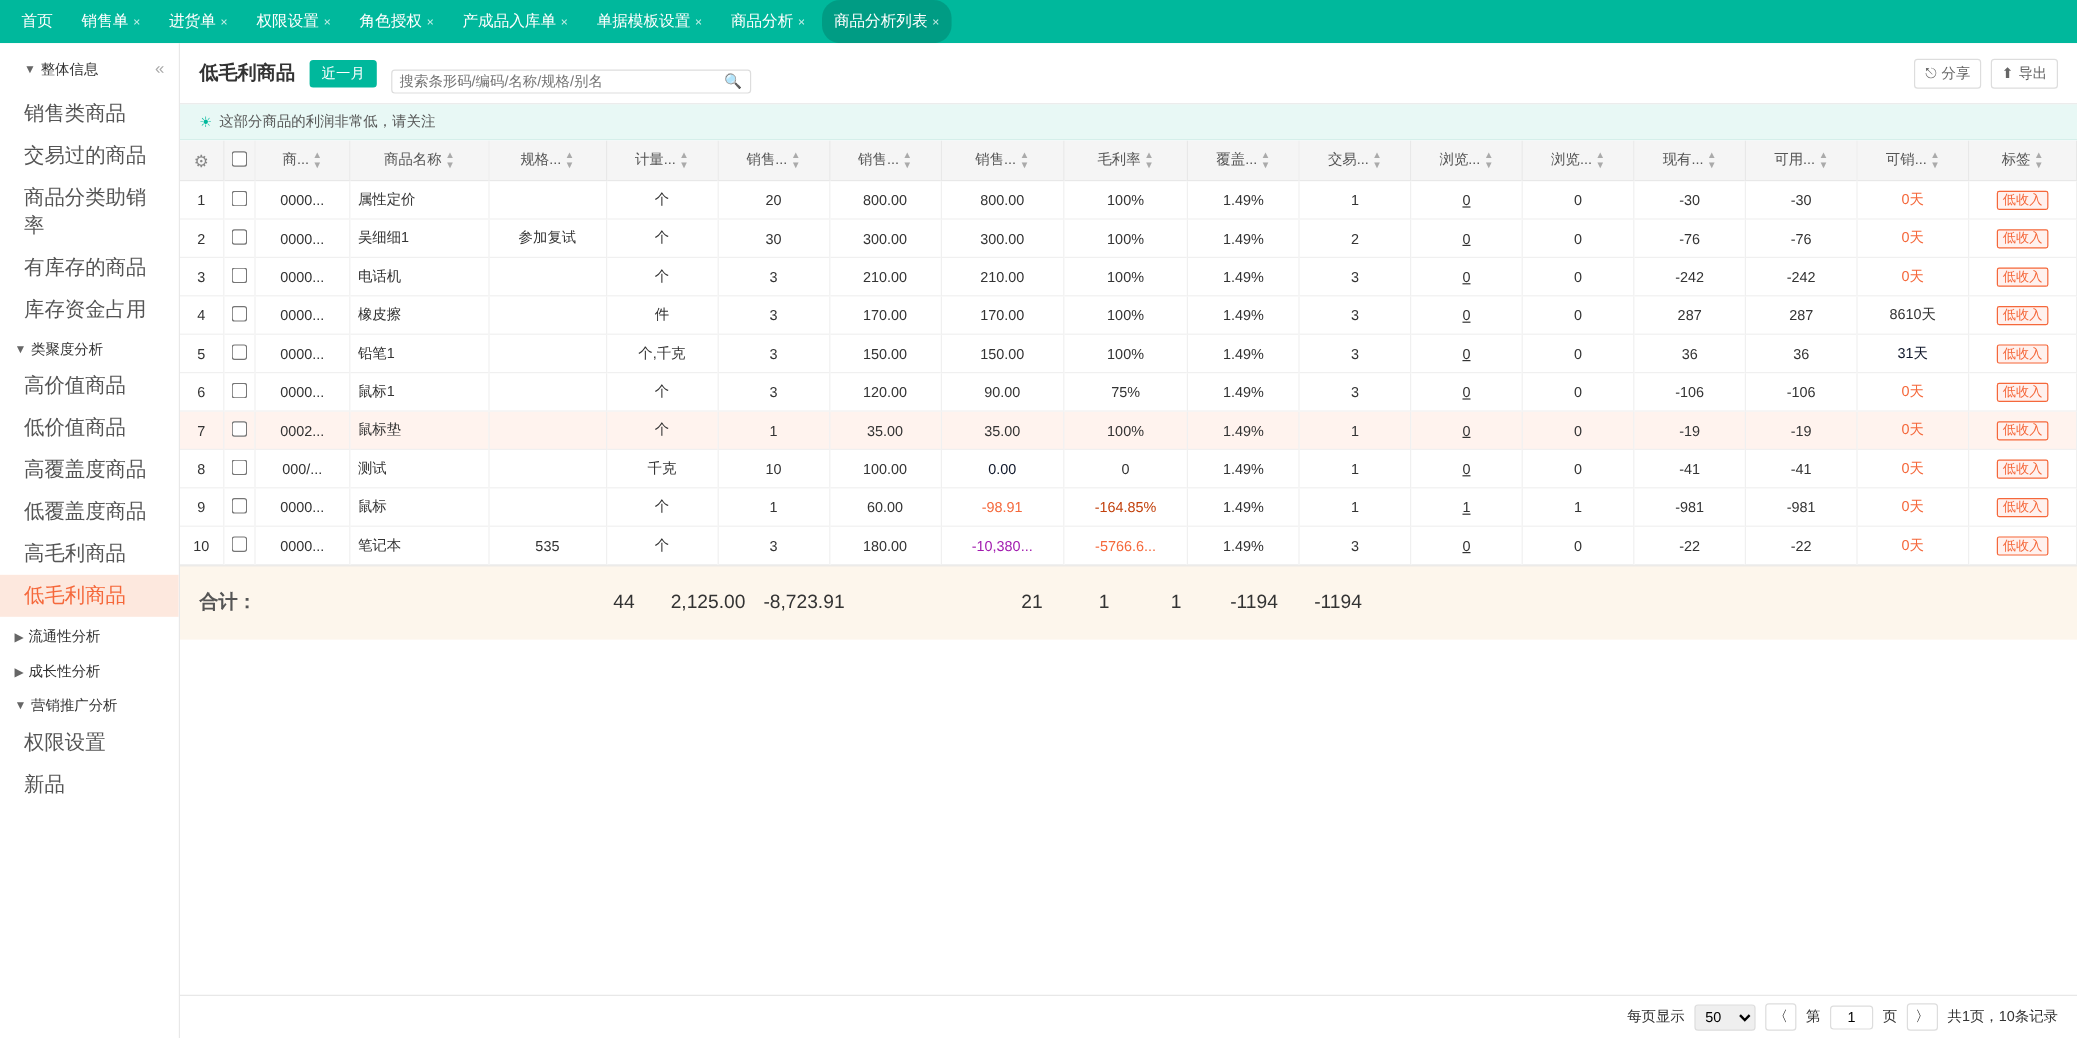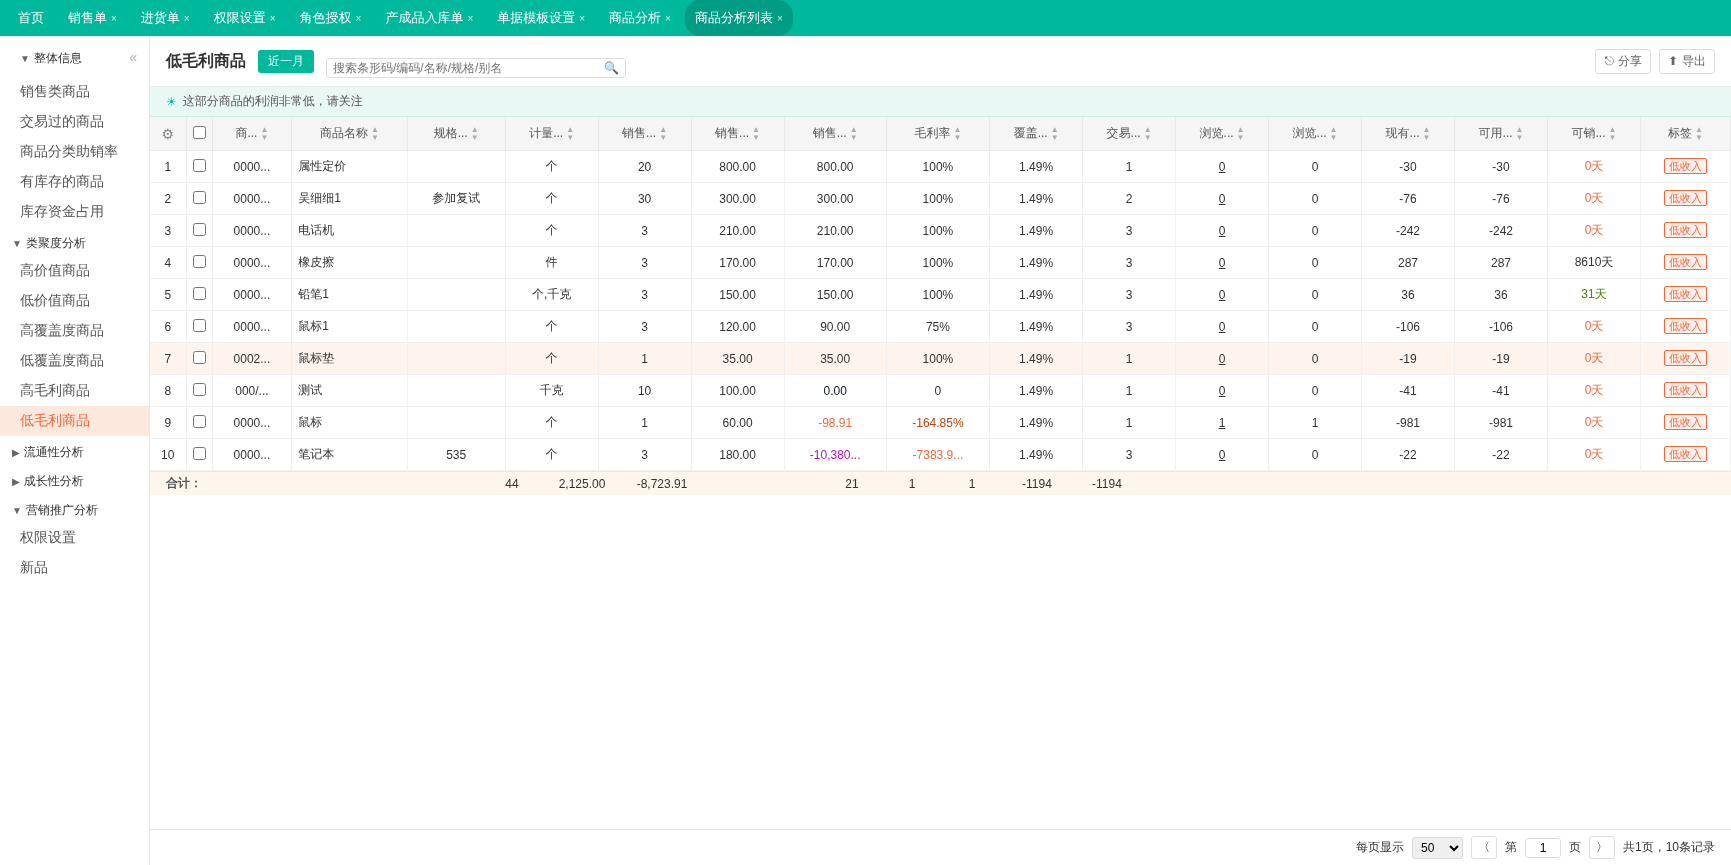--- a/index.html
+++ b/index.html
@@ -47,21 +47,21 @@
       display: flex;
       align-items: center;
       gap: 4px;
       cursor: pointer;
     }
     .sidebar-group-title .arrow { font-size: 10px; color: #666; }
     .sidebar-item {
       padding: 6px 12px 6px 20px;
       cursor: pointer;
       color: #555;
-      font-size: 14px;
+      font-size: 17px;
     }
     .sidebar-item.active { background: #fde8de; color: #f5683b; }
 
     
     .content-area {
       flex: 1;
       display: flex;
       flex-direction: column;
       overflow: hidden;
       background: #f5f5f5;
@@ -199,25 +199,25 @@
     .link-underline {
       text-decoration: underline;
       color: #333;
       cursor: pointer;
     }
 
     
     .table-footer {
       background: #fdf6ec;
       border-top: 1px solid #e8e8e8;
-      padding: 3px 16px;
+      padding: 20px 16px;
       display: flex;
       align-items: center;
       gap: 16px;
-      font-size: 12px;
+      font-size: 16px;
       min-width: 1500px;
     }
     .footer-values {
       display: flex;
       gap: 0;
       flex: 1;
     }
     .footer-cell {
       min-width: 80px;
       text-align: center;
@@ -540,21 +540,21 @@
     <td>3</td>
     <td>150.00</td>
     <td style="color:#333">150.00</td>
     <td style="color:#333">100%</td>
     <td>1.49%</td>
     <td>3</td>
     <td><span class="link-underline">0</span></td>
     <td>0</td>
     <td>36</td>
     <td>36</td>
-    <td style="color:#4d7c0f">31天</td>
+    <td style="color:#0f172a">31天</td>
     <td><span class="tag-low-income">低收入</span></td>
   </tr>
             <tr>
     <td>6</td>
     <td class="checkbox-cell"><input type="checkbox" style=""></td>
     <td>0000...</td>
     <td class="name-cell">鼠标1</td>
     <td></td>
     <td>个</td>
     <td>3</td>
@@ -633,21 +633,21 @@
             <tr>
     <td>10</td>
     <td class="checkbox-cell"><input type="checkbox" style=""></td>
     <td>0000...</td>
     <td class="name-cell">笔记本</td>
     <td>535</td>
     <td>个</td>
     <td>3</td>
     <td>180.00</td>
     <td style="color:#a21caf">-10,380...</td>
-    <td style="color:#f5683b">-7383.9...</td>
+    <td style="color:#f5683b">-5766.6...</td>
     <td>1.49%</td>
     <td>3</td>
     <td><span class="link-underline">0</span></td>
     <td>0</td>
     <td>-22</td>
     <td>-22</td>
     <td style="color:#f5683b">0天</td>
     <td><span class="tag-low-income">低收入</span></td>
   </tr>
           </tbody>

